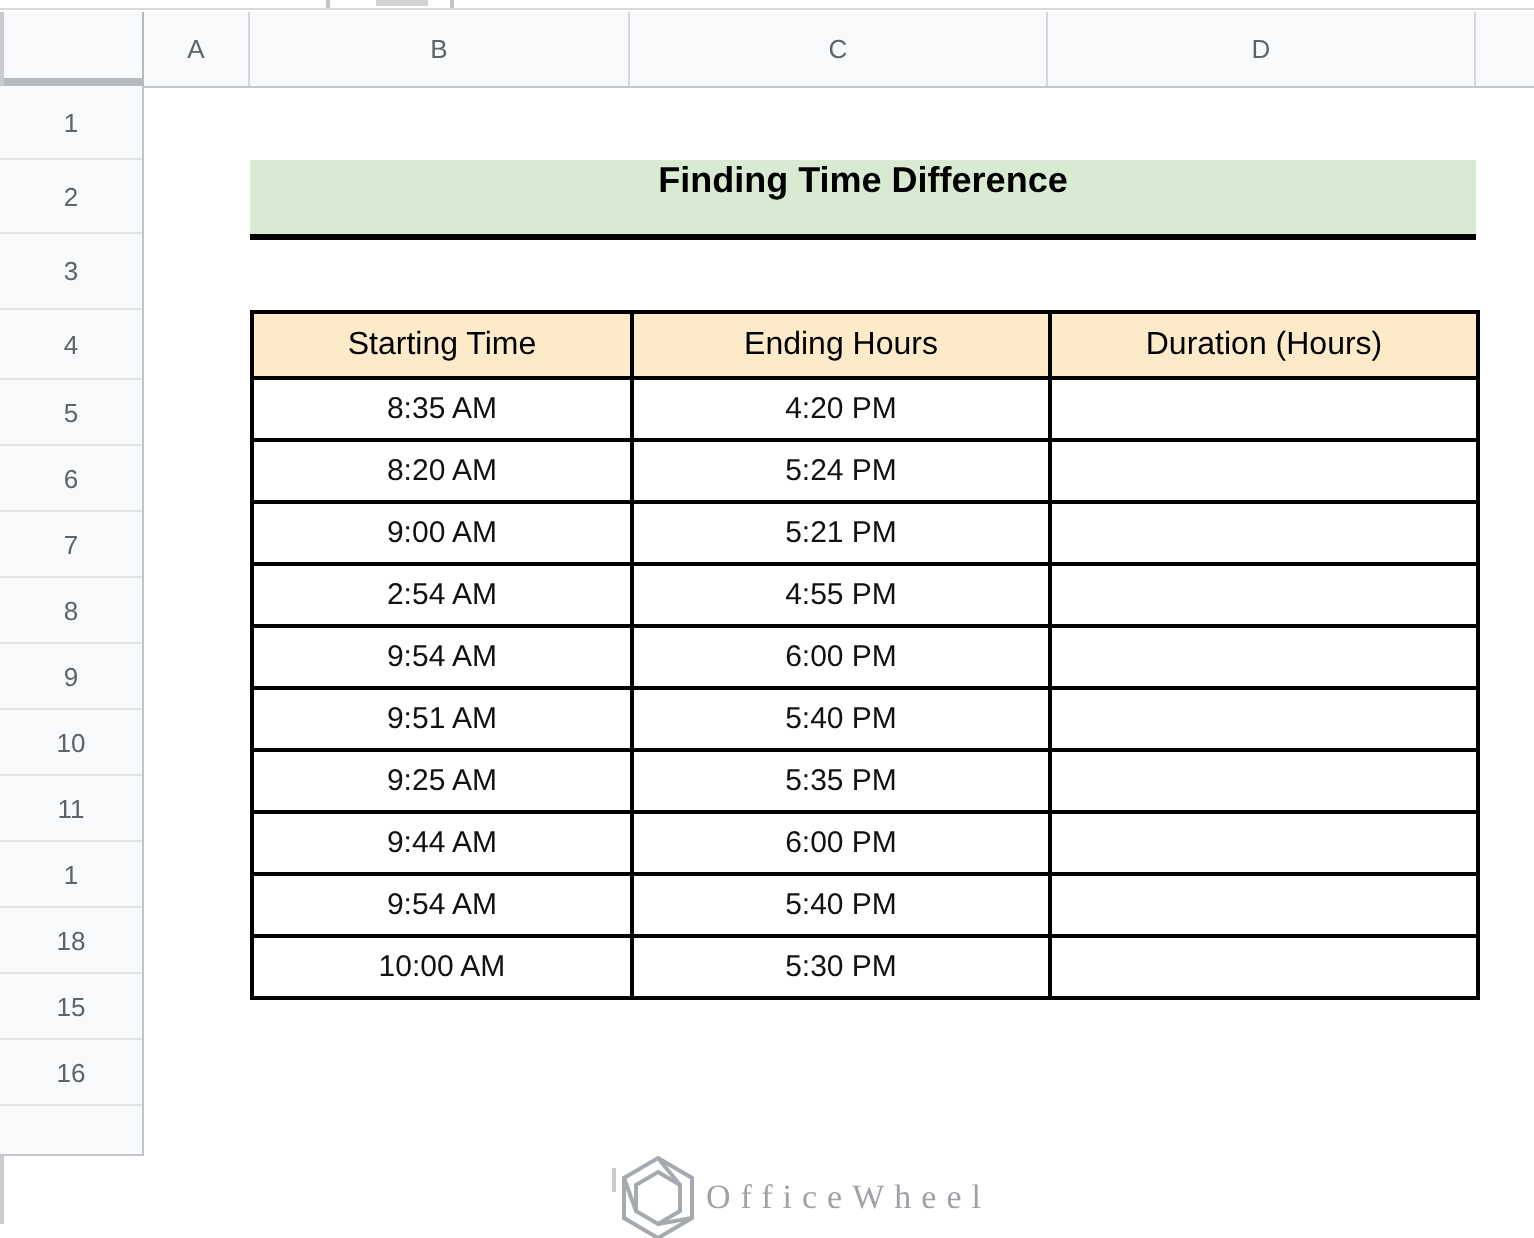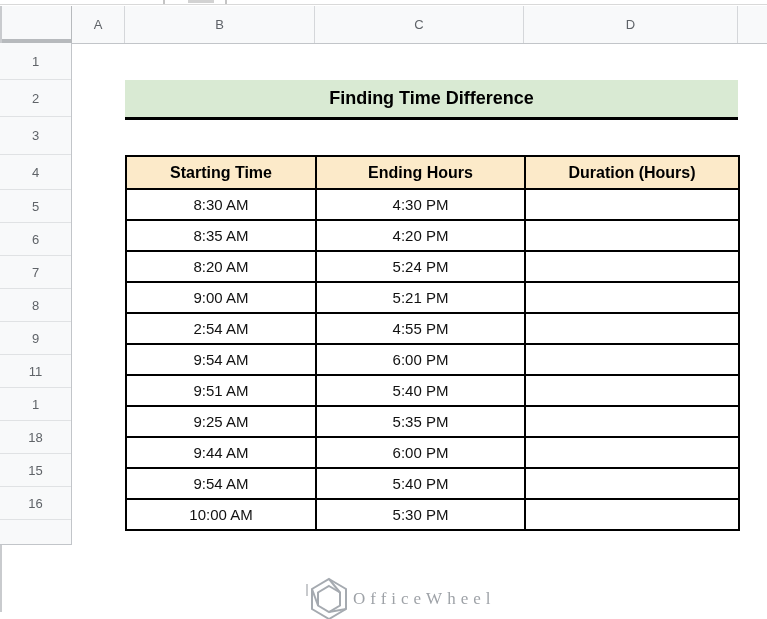--- a/index.html
+++ b/index.html
@@ -26,26 +26,26 @@
   .colE{left:738px;width:29px;border-right:none;}
   
   .left-edge{position:absolute;left:0;top:6px;width:2px;height:606px;background:#c9cbce;}
   
   .row-band{position:absolute;left:0;top:43px;width:72px;background:#f8f9fa;border-right:1px solid #c2c5c9;box-sizing:border-box;}
   .row-cell{display:flex;align-items:center;justify-content:center;color:#5f6368;font-size:13px;
     border-bottom:1px solid #e0e2e4;box-sizing:border-box;}
   .row-cell.last{border-bottom:1px solid #c2c5c9;}
   
   .title-cell{position:absolute;left:125px;top:80px;width:613px;height:37px;background:#d9ead3;
-    border-bottom:3px solid #000;display:flex;align-items:center;justify-content:center;
+    border-bottom:3px solid #000;display:flex;align-items:flex-start;justify-content:center;
     font-weight:bold;font-size:18px;color:#000;box-sizing:content-box;}
   
   table.data{position:absolute;left:125px;top:155px;border-collapse:collapse;table-layout:fixed;}
   table.data th, table.data td{border:2px solid #000;text-align:center;padding:0;overflow:hidden;}
-  table.data th{height:31px;background:#fceac9;font-size:16px;font-weight:bold;color:#000;}
+  table.data th{height:31px;background:#fceac9;font-size:16px;font-weight:normal;color:#000;}
   table.data td{height:29px;font-size:15px;color:#111;}
   col.cB{width:190px;} col.cC{width:209px;} col.cD{width:214px;}
   .cellval{position:relative;z-index:4;}
   
   .watermark{position:absolute;left:308px;top:576px;display:flex;align-items:center;z-index:3;opacity:0.78;}
   .wm-tick{position:absolute;left:-2px;top:8px;width:2px;height:12px;background:#b9bcc0;}
   .wm-logo{flex:0 0 auto;}
   .wm-text{font-family:"Liberation Serif", serif;font-size:17px;letter-spacing:5px;color:#83888f;margin-left:3px;}
 </style>
 </head>
@@ -72,20 +72,21 @@
   <div class="row-band">
     <div class="row-cell" style="height:37px">1</div>
     <div class="row-cell" style="height:37px">2</div>
     <div class="row-cell" style="height:38px">3</div>
     <div class="row-cell" style="height:35px">4</div>
     <div class="row-cell" style="height:33px">5</div>
     <div class="row-cell" style="height:33px">6</div>
     <div class="row-cell" style="height:33px">7</div>
     <div class="row-cell" style="height:33px">8</div>
     <div class="row-cell" style="height:33px">9</div>
+    <div class="row-cell" style="height:33px">10</div>
     <div class="row-cell" style="height:33px">11</div>
     <div class="row-cell" style="height:33px">1</div>
     <div class="row-cell" style="height:33px">18</div>
     <div class="row-cell" style="height:33px">15</div>
     <div class="row-cell" style="height:33px">16</div>
     <div class="row-cell last" style="height:25px"></div>
   </div>
 
   <div class="title-cell">
     <span>Finding Time Difference</span>
@@ -95,25 +96,20 @@
     <colgroup>
         <col class="cB">
         <col class="cC">
         <col class="cD">
       </colgroup>
     <tbody>
         <tr>
       <th><span class="cellval">Starting Time</span></th>
       <th><span class="cellval">Ending Hours</span></th>
       <th><span class="cellval">Duration (Hours)</span></th>
-    </tr>
-    <tr>
-      <td><span class="cellval">8:30 AM</span></td>
-      <td><span class="cellval">4:30 PM</span></td>
-      <td><span class="cellval"></span></td>
     </tr>
     <tr>
       <td><span class="cellval">8:35 AM</span></td>
       <td><span class="cellval">4:20 PM</span></td>
       <td><span class="cellval"></span></td>
     </tr>
     <tr>
       <td><span class="cellval">8:20 AM</span></td>
       <td><span class="cellval">5:24 PM</span></td>
       <td><span class="cellval"></span></td>

